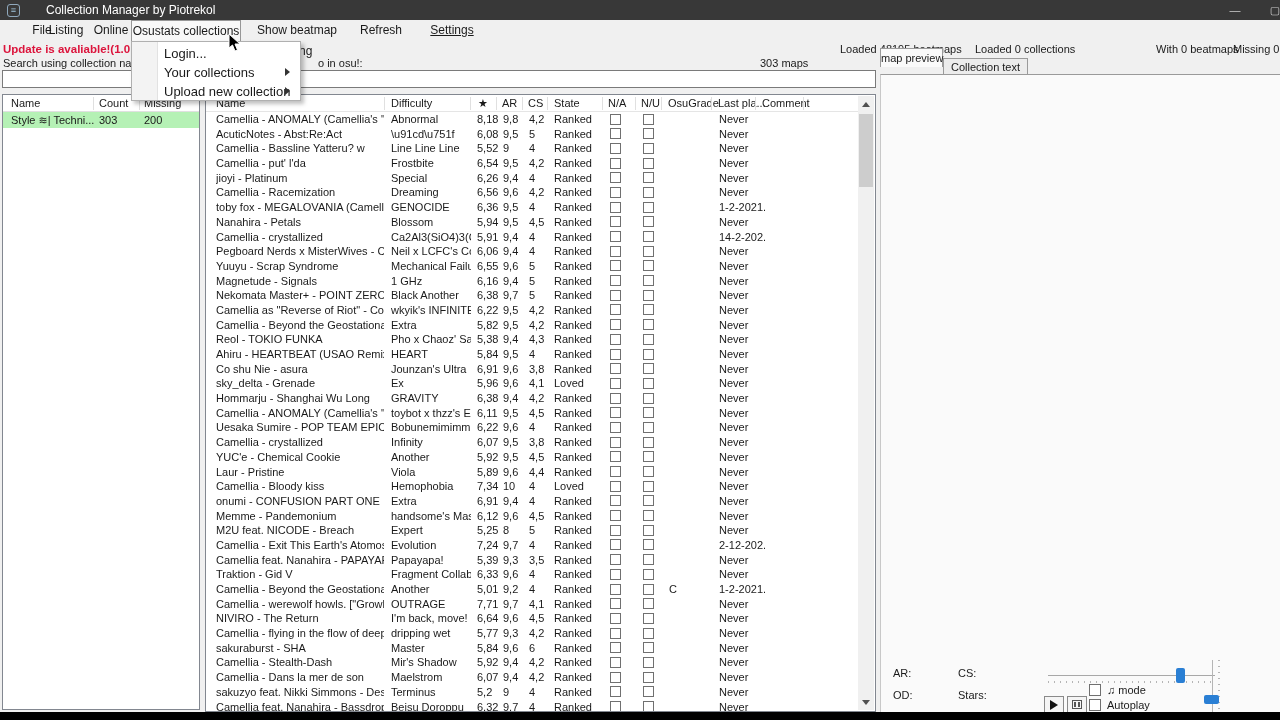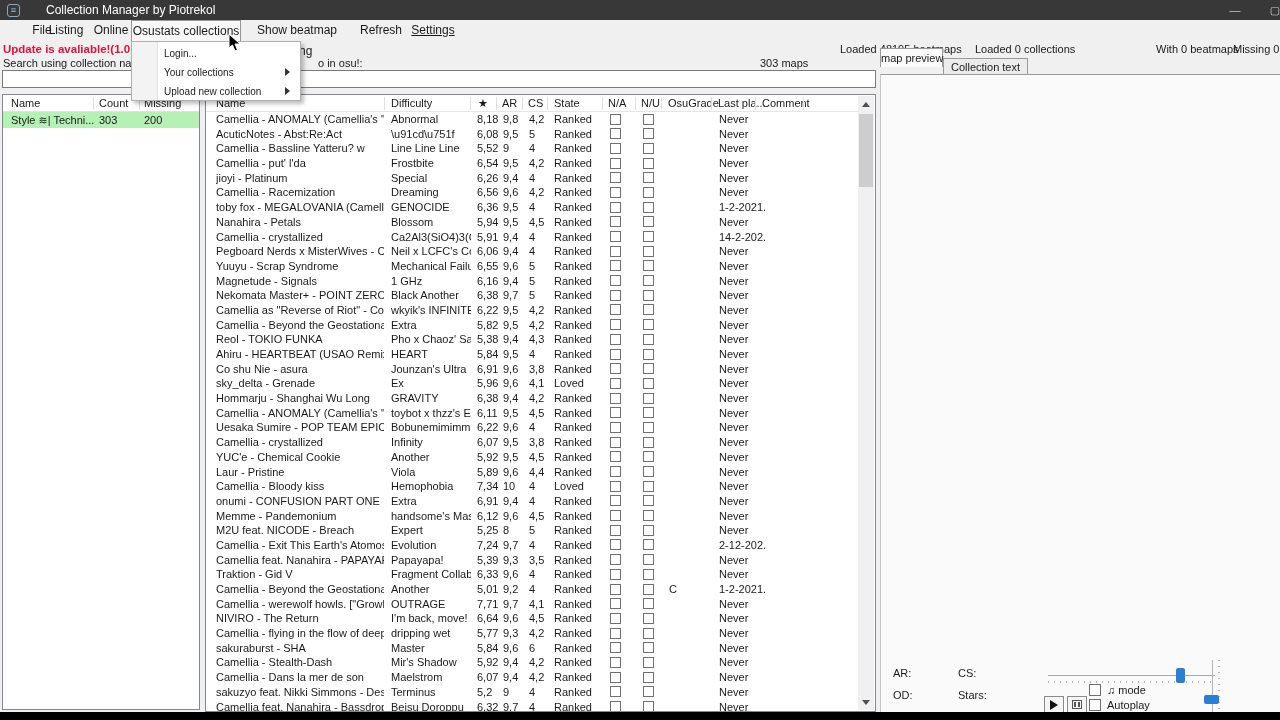--- a/index.html
+++ b/index.html
@@ -18,21 +18,21 @@
   #btn-max{left:1258px;}
   
   #menubar{position:absolute;left:0;top:20px;width:1280px;height:21px;background:#f0f0f0;}
   .menuitem{position:absolute;top:0;height:21px;line-height:21px;font-size:12px;text-align:center;}
   #m0{left:26px;width:32px;}
   #m1{left:44px;width:44px;}
   #m2{left:90px;width:42px;}
   #m3{left:131px;width:110px;background:#f8f8f8;border:1px solid #979797;border-bottom:none;}
   #m4{left:243px;width:108px;}
   #m5{left:357px;width:48px;}
-  #m6{left:409px;width:48px;text-decoration:underline;}
+  #m6{left:428px;width:48px;text-decoration:underline;}
   
   #update{position:absolute;left:3px;top:43px;font-size:11.5px;font-weight:bold;color:var(--red);white-space:nowrap;}
   #lbl-collections{position:absolute;left:3px;top:57px;font-size:11px;white-space:nowrap;}
   #lbl-osu{position:absolute;left:318px;top:57px;font-size:11px;white-space:nowrap;}
   #maps-count{position:absolute;left:760px;top:57px;width:46px;font-size:11px;white-space:nowrap;}
   .statustext{position:absolute;top:43px;font-size:11px;white-space:nowrap;}
   #st1{left:840px;} #st2{left:975px;} #st3{left:1156px;} #st4{left:1233px;width:47px;overflow:hidden;}
   
   .searchbox{position:absolute;top:70px;height:18px;background:#fff;border:1px solid #7a7a7a;font-size:11px;padding:1px 3px;font-family:"Liberation Sans",sans-serif;}
   #inp-collections{left:2px;width:198px;}
@@ -94,21 +94,21 @@
   .pause-ico{width:10px;height:9px;border:1px solid #555;display:flex;align-items:center;justify-content:space-evenly;}
   .pause-ico i{display:block;width:2px;height:5px;background:#555;}
   .ckbox{position:absolute;width:12px;height:12px;background:#fff;border:1px solid #707070;}
   #ck-mode{left:1089px;top:684px;} #ck-auto{left:1089px;top:699px;}
   .cklabel{position:absolute;font-size:11px;white-space:nowrap;}
   #ck-mode-lbl{left:1107px;top:684px;} #ck-auto-lbl{left:1107px;top:699px;}
   
   #dropdown{position:absolute;left:131px;top:41px;width:170px;height:60px;background:#fff;border:1px solid #b0b0b0;box-shadow:3px 3px 4px rgba(0,0,0,0.25);z-index:120;}
   #dropdown .gutter{position:absolute;left:0;top:0;width:26px;height:100%;background:#f3f3f3;border-right:1px solid #e2e2e2;}
   .dditem{position:absolute;left:0;width:100%;height:19px;line-height:19px;}
-  .dditem span.ddtext{position:absolute;left:32px;font-size:10px;}
+  .dditem span.ddtext{position:absolute;left:32px;font-size:13px;}
   .dditem .ddarrow{position:absolute;left:153px;top:5px;width:0;height:0;border-top:4px solid transparent;border-bottom:4px solid transparent;border-left:5px solid #333;}
   #dd0{top:2px;} #dd1{top:21px;} #dd2{top:40px;}
   
   #cursor{position:absolute;left:228px;top:33px;z-index:300;}
   
   #blackbar{position:absolute;left:0;top:712px;width:1280px;height:8px;background:#000;}
 </style>
 </head>
 <body>
 

